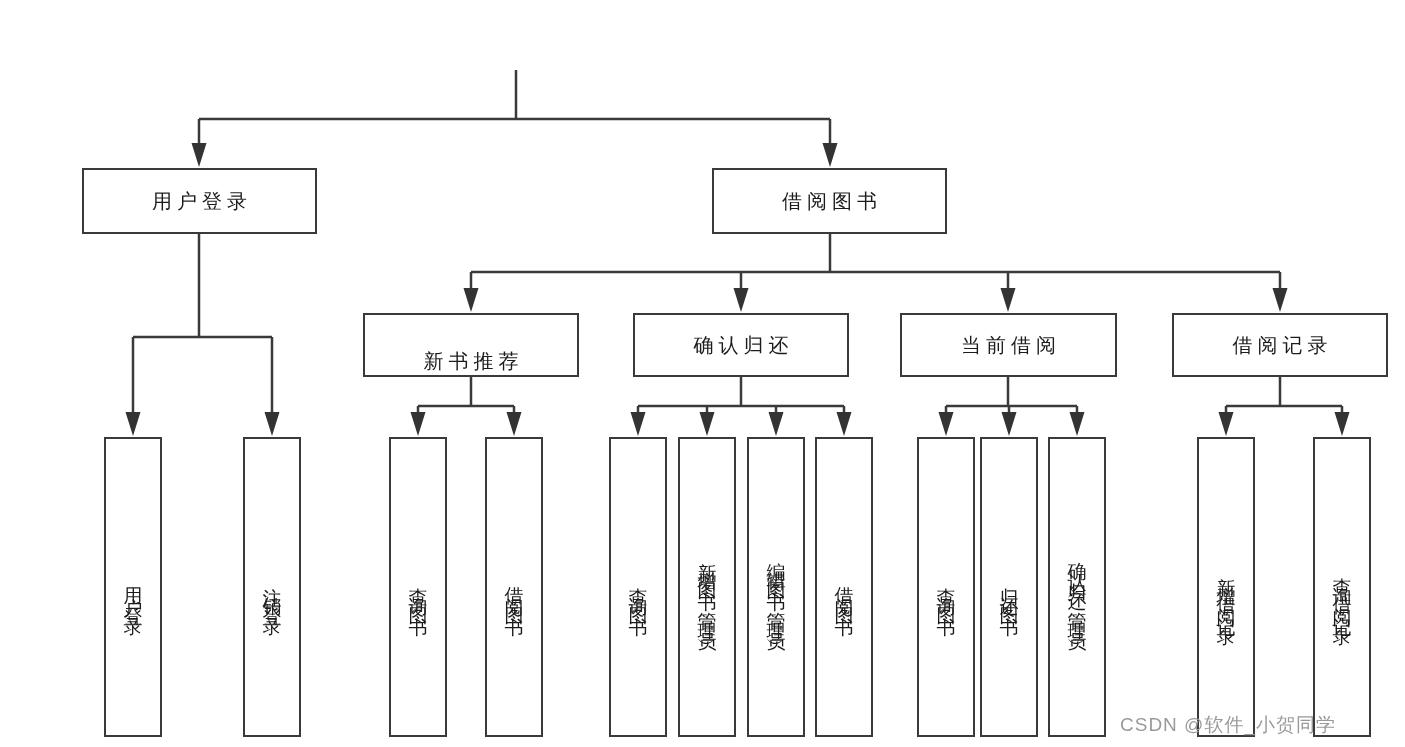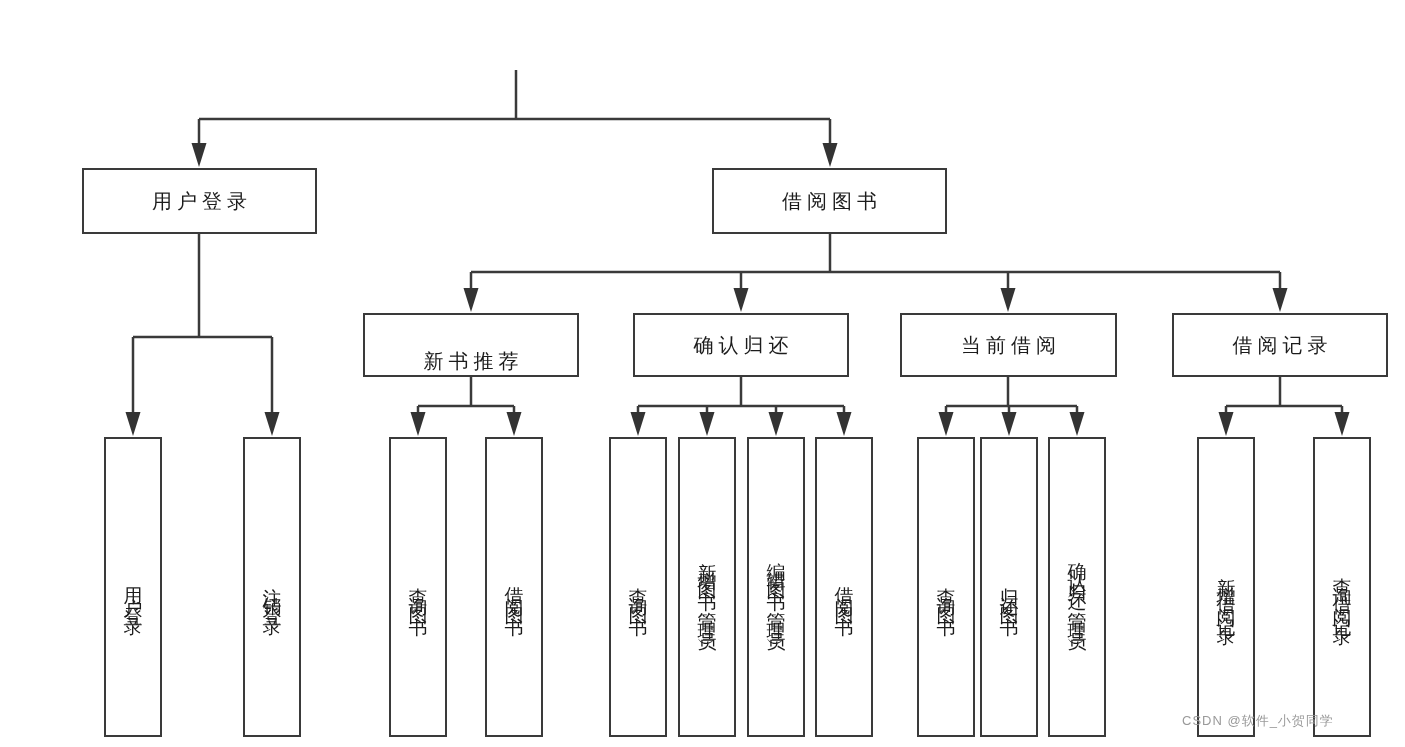--- a/index.html
+++ b/index.html
@@ -74,23 +74,23 @@
   .n-c1 { left: 678px;  }
   .n-c2 { left: 747px;  }
   .n-c3 { left: 815px;  }
   .n-d0 { left: 917px;  }
   .n-d1 { left: 980px;  }
   .n-d2 { left: 1048px; }
   .n-e0 { left: 1197px; }
   .n-e1 { left: 1313px; }
   .watermark {
     position: absolute;
-    left: 1182px;
+    left: 1120px;
     top: 712px;
-    font-size: 13px;
+    font-size: 19px;
     letter-spacing: 1px;
     color: #9a9a9a;
     z-index: 5;
     white-space: nowrap;
   }
 </style>
 </head>
 <body>
 
 <div class="canvas">

